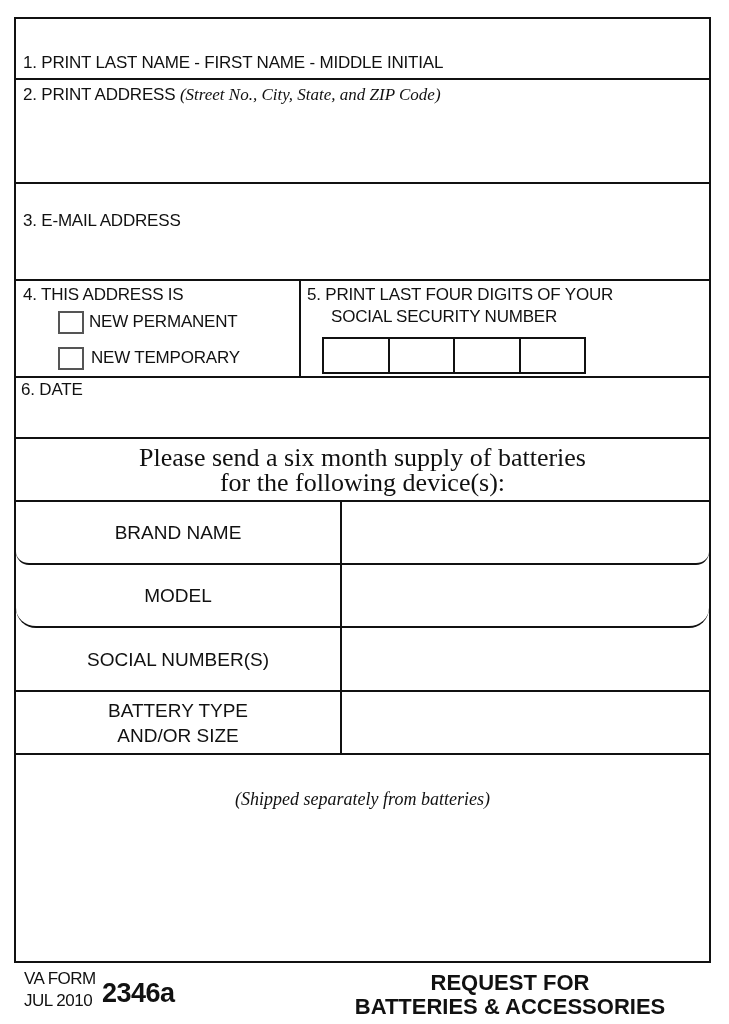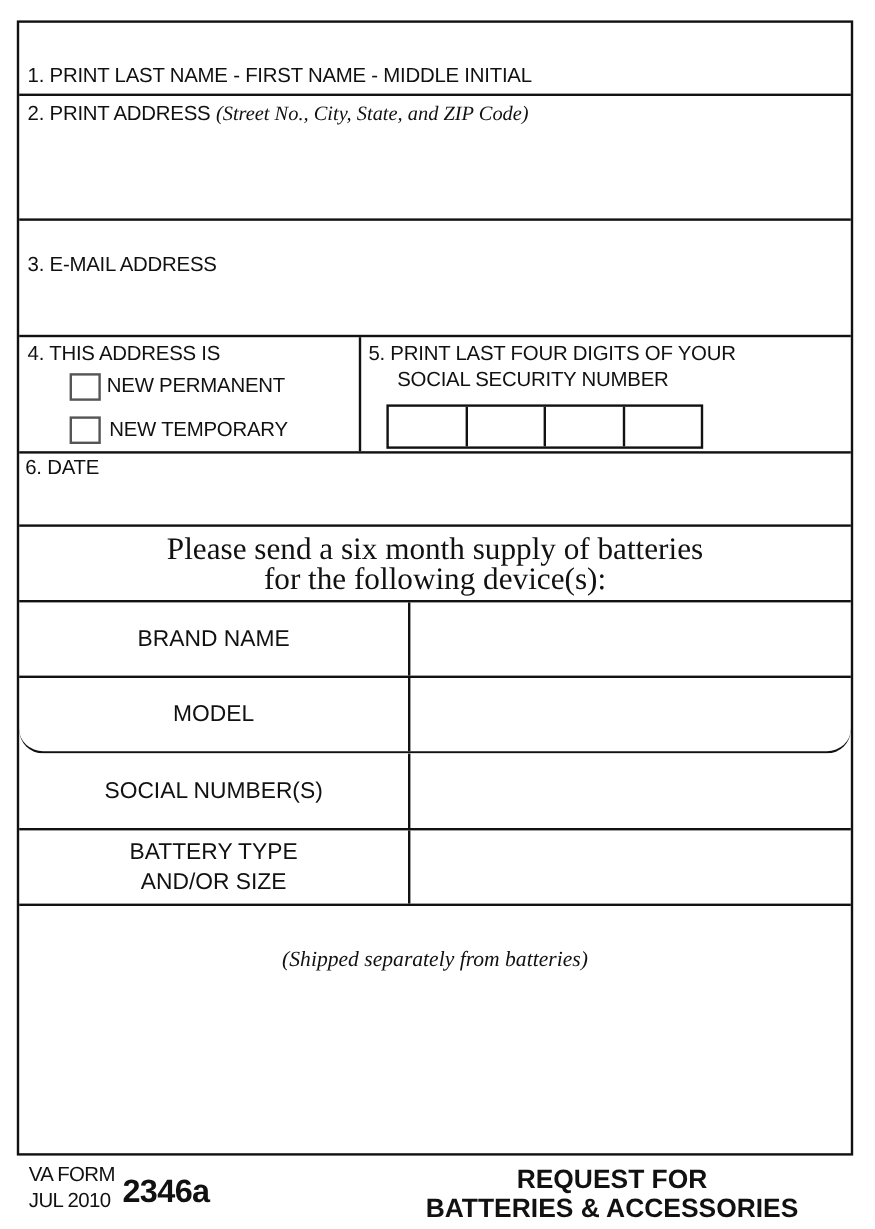--- a/index.html
+++ b/index.html
@@ -63,21 +63,21 @@
     <span class="lbl" style="left:5px; top:2px;">6. DATE</span>
   </div>
 
   <div class="row" style="top:420px; height:63px;">
     <div class="intro">
       <div>Please send a six month supply of batteries</div>
       <div>for the following device(s):</div>
     </div>
   </div>
 
-  <div class="row" style="top:483px; height:63px;">
+  <div class="row" style="top:483px; height:63px;border-radius:13px;">
     <div class="tlabel">BRAND NAME</div>
     <div class="vdiv" style="left:324px;"></div>
     <div class="tval"></div>
   </div>
   <div class="row" style="top:546px; height:63px;border-radius:20px;">
     <div class="tlabel">MODEL</div>
     <div class="vdiv" style="left:324px;"></div>
     <div class="tval"></div>
   </div>
   <div class="row" style="top:609px; height:64px;">

